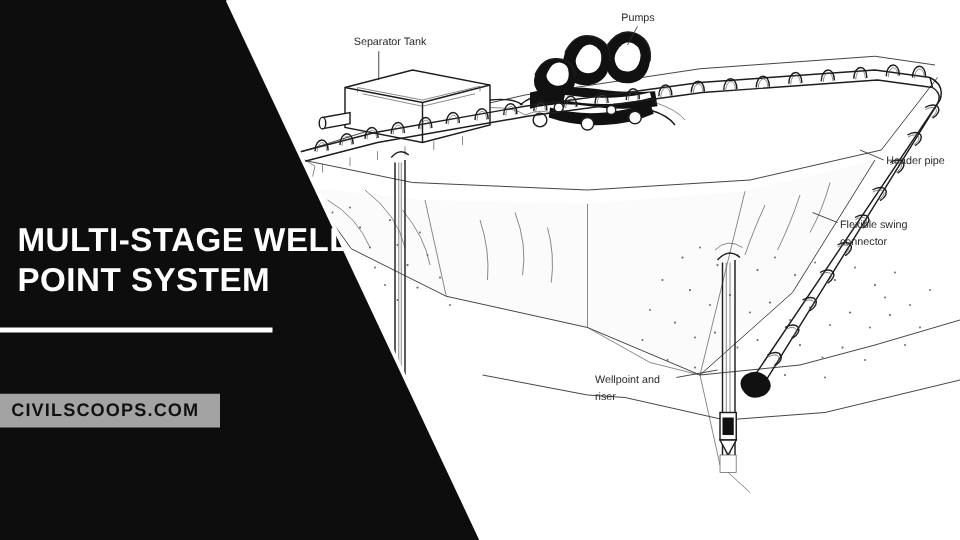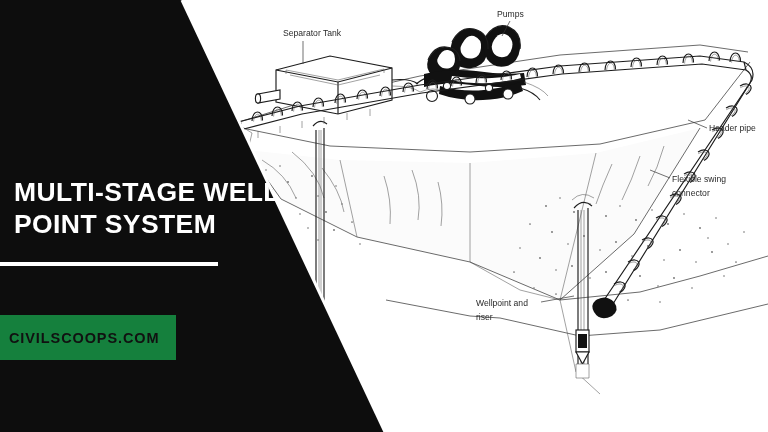--- a/index.html
+++ b/index.html
@@ -60,22 +60,22 @@
   #title-rule {
     position:absolute;
     left:0px; top:262px;
     width:218px; height:4px;
     background:#ffffff;
   }
 
   #brand-badge {
     position:absolute;
     left:0px; top:315px;
-    width:176px; height:45px;
-    background:#15803d;
+    width:176px; height:27px;
+    background:#a3a3a3;
     display:flex; align-items:center;
   }
   #brand-text {
     color:#111111;
     font-size:14.5px;
     font-weight:700;
     letter-spacing:0.9px;
     padding-left:9px;
     white-space:nowrap;
   }

